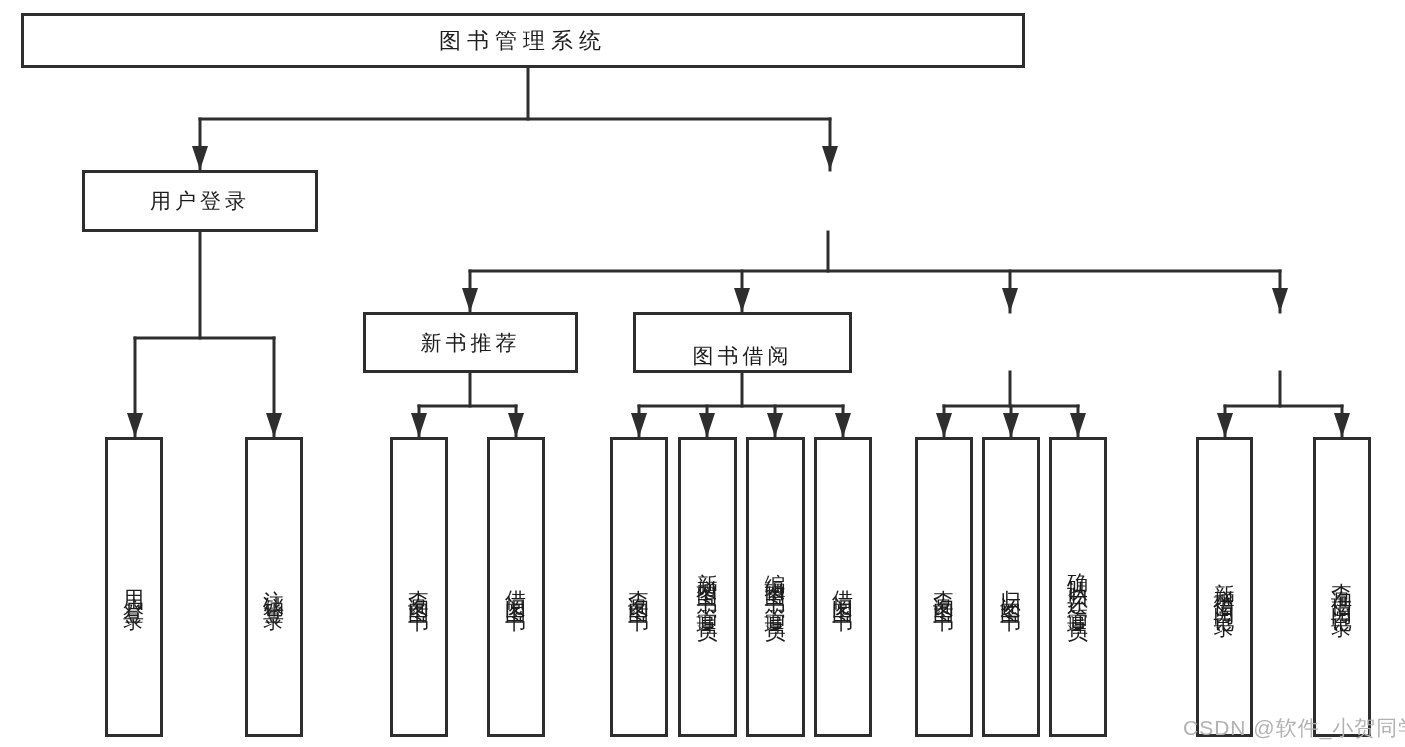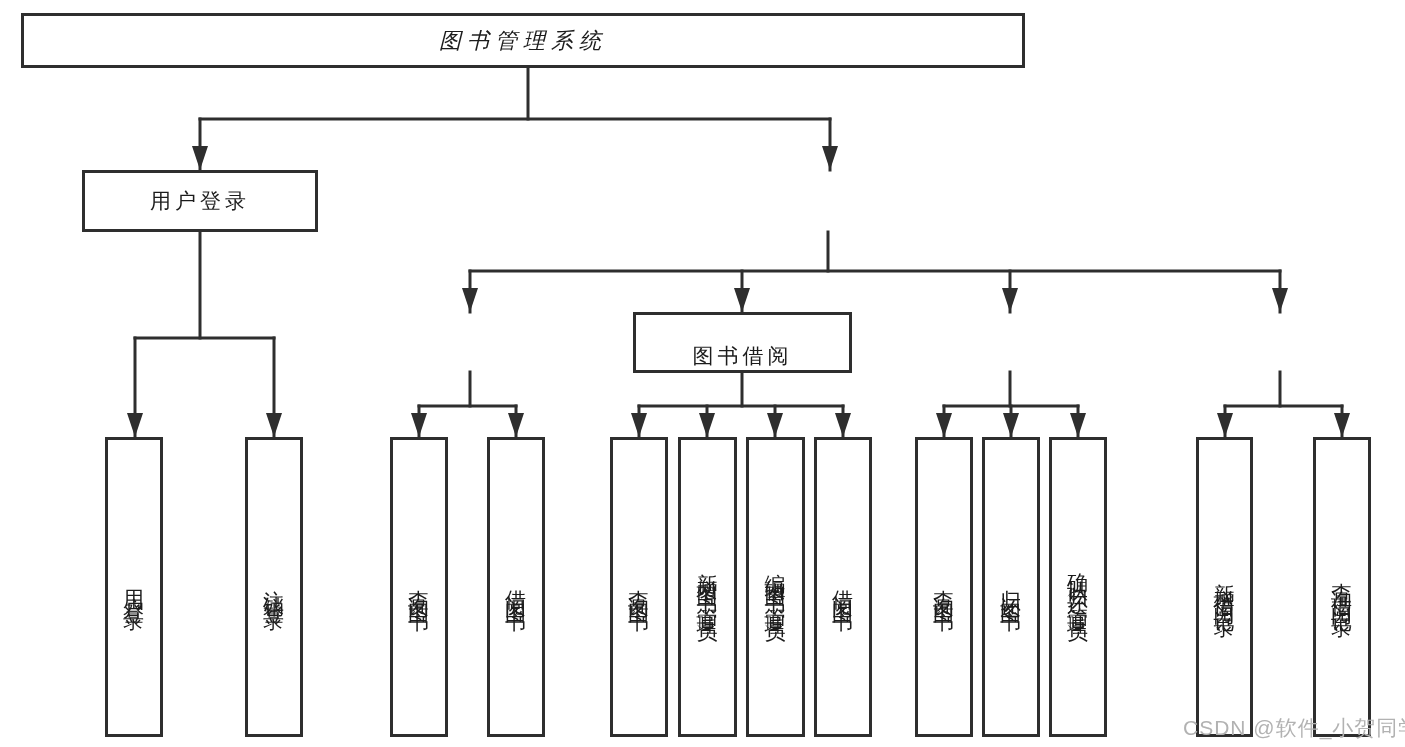--- a/index.html
+++ b/index.html
@@ -71,28 +71,31 @@
       <line x1="1011" y1="406" x2="1011" y2="437" marker-end="url(#arrowhead)"></line>
       <line x1="1078" y1="406" x2="1078" y2="437" marker-end="url(#arrowhead)"></line>
 
       <line x1="1280" y1="372" x2="1280" y2="406"></line>
       <line x1="1225" y1="406" x2="1342" y2="406"></line>
       <line x1="1225" y1="406" x2="1225" y2="437" marker-end="url(#arrowhead)"></line>
       <line x1="1342" y1="406" x2="1342" y2="437" marker-end="url(#arrowhead)"></line>
     </g>
   </svg>
 
-  <div class="box root" style="left:21px; top:13px; width:1004px; height:55px;font-style:italic;">
+  <div class="box root" style="left:21px; top:13px; width:1004px; height:55px;">
     <span class="hlabel">图书管理系统</span>
   </div>
 
   <div class="box" style="left:82px; top:170px; width:236px; height:62px;">
     <span class="hlabel">用户登录</span>
   </div>
 
+  <div class="box" style="left:363px; top:312px; width:215px; height:61px;">
+    <span class="hlabel">新书推荐</span>
+  </div>
   <div class="box" style="left:633px; top:312px; width:219px; height:61px;align-items:flex-end;">
     <span class="hlabel">图书借阅</span>
   </div>
 
   <div class="box" style="left:105px; top:437px; width:58px; height:300px;">
     <span class="vlabel">用户登录</span>
   </div>
   <div class="box" style="left:245px; top:437px; width:58px; height:300px;">
     <span class="vlabel">注销登录</span>
   </div>

